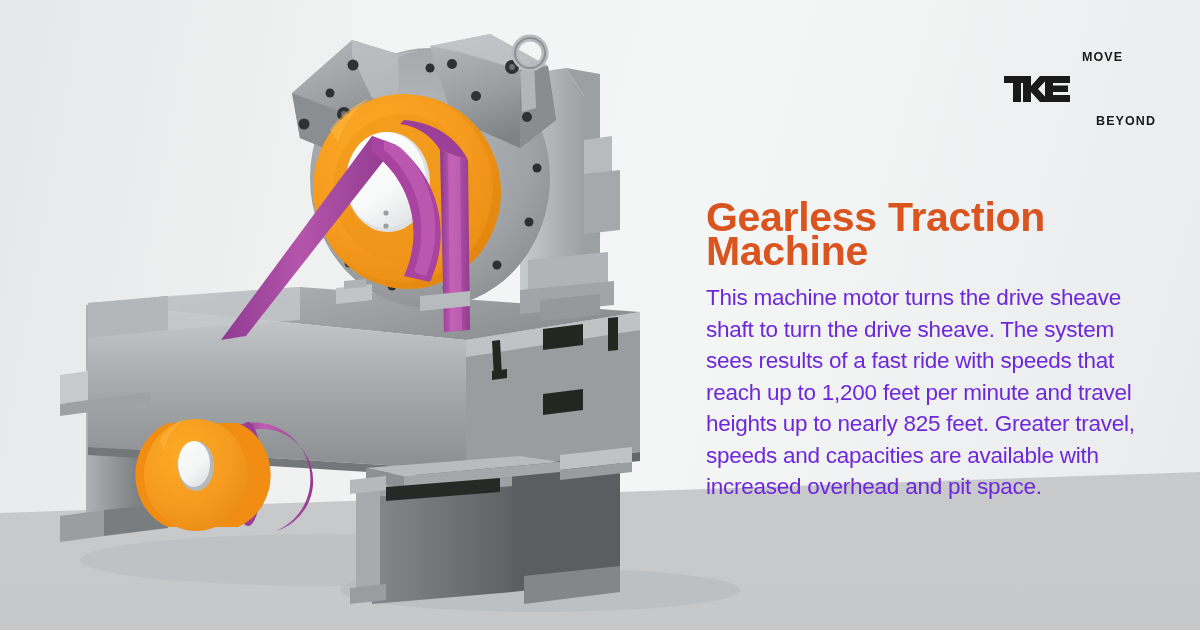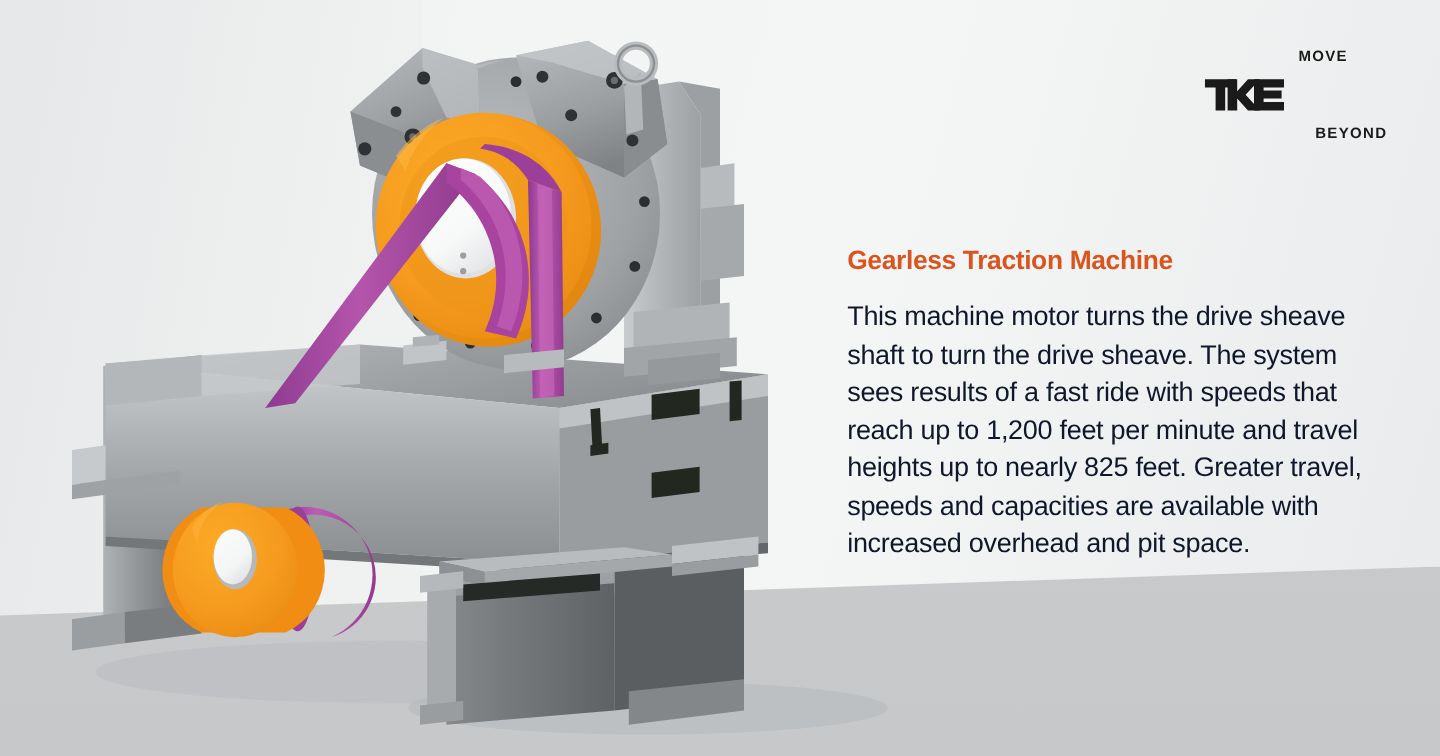--- a/index.html
+++ b/index.html
@@ -48,42 +48,42 @@
 
   
   .text-col {
     position: absolute;
     left: 706px;
     top: 200px;
     width: 452px;
   }
   .headline {
     margin: 0 0 14px 0;
-    font-size: 22px;
+    font-size: 41px;
     line-height: 34px;
     font-weight: bold;
     letter-spacing: -0.3px;
     color: #d9541e;
     font-family: "Liberation Sans", sans-serif;
   }
   .bodycopy {
     margin: 0;
     font-size: 22.5px;
     line-height: 31.5px;
     font-weight: normal;
-    color: #0f172a;
+    color: #6d28d9;
     letter-spacing: -0.25px;
     font-family: "Liberation Sans", sans-serif;
   }
 
   
   .logo {
     position: absolute;
     left: 1004px;
-    top: 39px;
+    top: 49px;
     display: flex;
     align-items: center;
     gap: 12px;
   }
   .logo-tagline {
     display: flex;
     flex-direction: column;
     font-size: 12.5px;
     font-weight: bold;
     letter-spacing: 1.1px;

